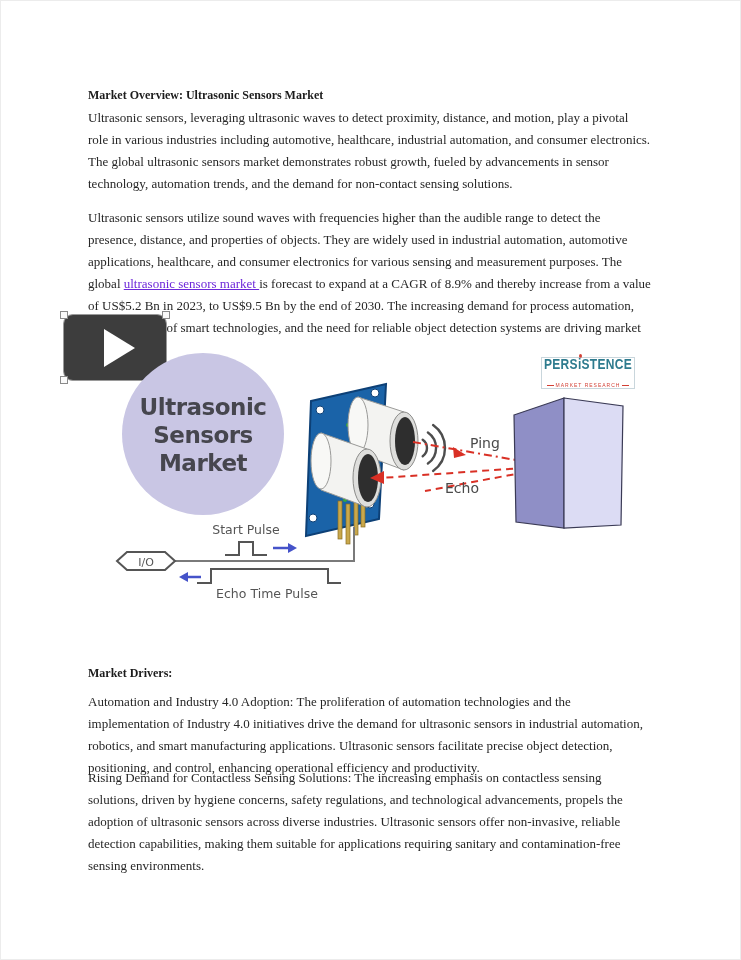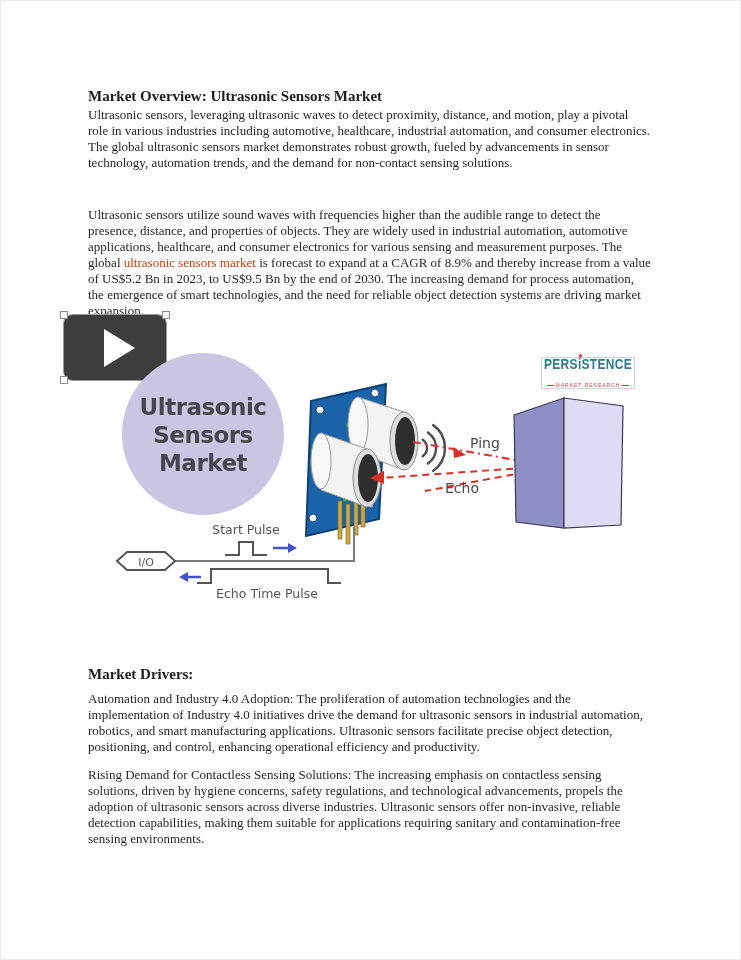--- a/index.html
+++ b/index.html
@@ -1,24 +1,24 @@
 <!DOCTYPE html>
 <html><head>
 <meta charset="utf-8">
 <style>
   html,body{margin:0;padding:0;background:#fff;}
   .page{
     position:relative;width:741px;height:960px;background:#ffffff;
     font-family:"Liberation Serif", serif;color:#222;overflow:hidden;
     box-sizing:border-box;border:1px solid #ececec;
   }
-  .tblock{position:absolute;left:87px;width:563px;font-size:13px;line-height:16px;
+  .tblock{position:absolute;left:87px;width:563px;font-size:13px;line-height:22px;
     color:#262626;text-align:left;}
-  .heading{position:absolute;left:87px;font-size:15px;font-weight:bold;color:#1c1c1c;}
-  .doclink{color:#c2410c;cursor:pointer;}
+  .heading{position:absolute;left:87px;font-size:12px;font-weight:bold;color:#1c1c1c;}
+  .doclink{color:#6d28d9;text-decoration:underline;cursor:pointer;}
 
   
   .video-btn{position:absolute;left:62px;top:313px;width:102px;height:65px;
     background:#3d3d3d;border:1px solid #9a9a9a;border-radius:10px;
     display:flex;align-items:center;justify-content:center;cursor:pointer;}
   .play-tri{width:0;height:0;border-top:19px solid transparent;border-bottom:19px solid transparent;
     border-left:31px solid #ffffff;margin-left:8px;}
   .handle{position:absolute;width:6px;height:6px;background:#fafafa;border:1px solid #8a8a8a;}
   .h-tl{left:-4px;top:-4px;} .h-tr{right:-4px;top:-4px;}
   .h-bl{left:-4px;bottom:-4px;} .h-br{right:-4px;bottom:-4px;}

